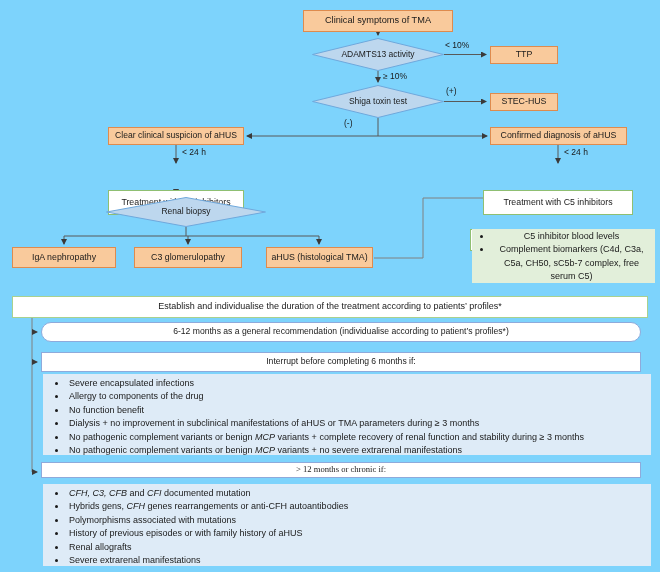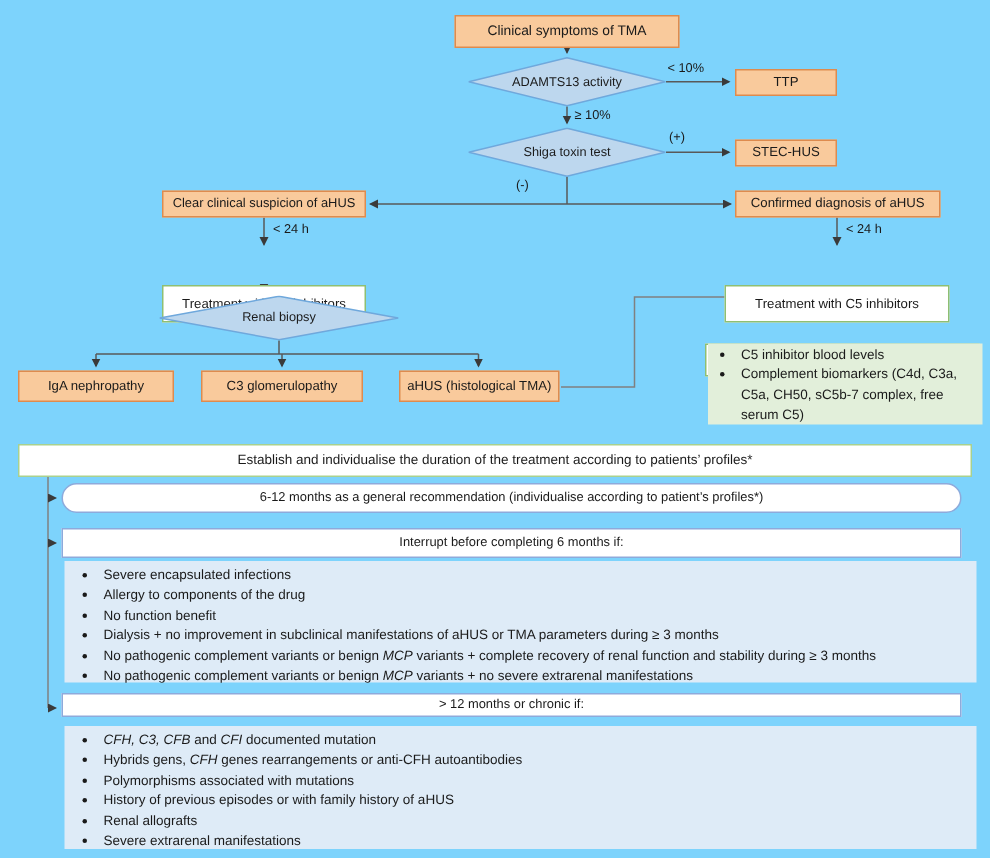--- a/index.html
+++ b/index.html
@@ -10,21 +10,21 @@
   .stage svg.overlay{position:absolute;left:0;top:0;pointer-events:none;}
   .abs{position:absolute;box-sizing:border-box;}
   .node{
     display:flex;align-items:center;justify-content:center;text-align:center;
     font-size:8.8px;line-height:1.05;padding:0 2px;background:#fff;
   }
   .orange{background:var(--orange_fill);border:1px solid var(--orange_border);}
   .greenbox{background:#fff;border:1px solid var(--green_border);margin-top:24px;}
   .greenbox-light{background:#fff;border:1px solid var(--green_border_light);font-size:9px;}
   .bluebox{background:#fff;border:1px solid var(--blue_border);font-size:8.6px;}
-  .greenfill{background:var(--green_fill);}
+  .greenfill{background:var(--green_fill);text-align:center;}
   .bluefill{background:var(--blue_fill);}
   .diamond{display:flex;align-items:center;justify-content:center;text-align:center;}
   .diamond > svg{position:absolute;left:0;top:0;width:100%;height:100%;}
   .diamond polygon{fill:var(--diamond_fill);stroke:var(--diamond_border);stroke-width:1;}
   .diamond > span{position:relative;font-size:8.5px;line-height:1.15;width:78%;}
   .lbl{position:absolute;font-size:8.5px;color:#1a1a1a;white-space:nowrap;}
   ul.bullets{margin:0;padding:3px 6px 0 24px;font-size:9px;}
   ul.bullets li{line-height:13.4px;padding-left:2px;}
   .overlay .ln{stroke:var(--line);stroke-width:1;fill:none;}
   .overlay .ln-light{stroke:var(--line_light);stroke-width:1;fill:none;}
@@ -128,21 +128,21 @@
     <ul class="bullets">
         <li>Severe encapsulated infections</li>
         <li>Allergy to components of the drug</li>
         <li>No function benefit</li>
         <li>Dialysis + no improvement in subclinical manifestations of aHUS or TMA parameters during ≥ 3 months</li>
         <li>No pathogenic complement variants or benign <i>MCP</i> variants + complete recovery of renal function and stability during ≥ 3 months</li>
         <li>No pathogenic complement variants or benign <i>MCP</i> variants + no severe extrarenal manifestations</li>
       </ul>
   </div>
 
-  <div class="abs node bluebox" style="left:41px;top:462px;width:600px;height:16px;">&gt; 12 months or chronic if:</div>
+  <div class="abs node bluebox" style="left:41px;top:462px;width:600px;height:16px;font-family:Liberation Serif, serif;">&gt; 12 months or chronic if:</div>
   <div class="abs bluefill" style="left:43px;top:484px;width:608px;height:82px;">
     <ul class="bullets">
         <li><i>CFH, C3, CFB</i> and <i>CFI</i> documented mutation</li>
         <li>Hybrids gens, <i>CFH</i> genes rearrangements or anti-CFH autoantibodies</li>
         <li>Polymorphisms associated with mutations</li>
         <li>History of previous episodes or with family history of aHUS</li>
         <li>Renal allografts</li>
         <li>Severe extrarenal manifestations</li>
       </ul>
   </div>

